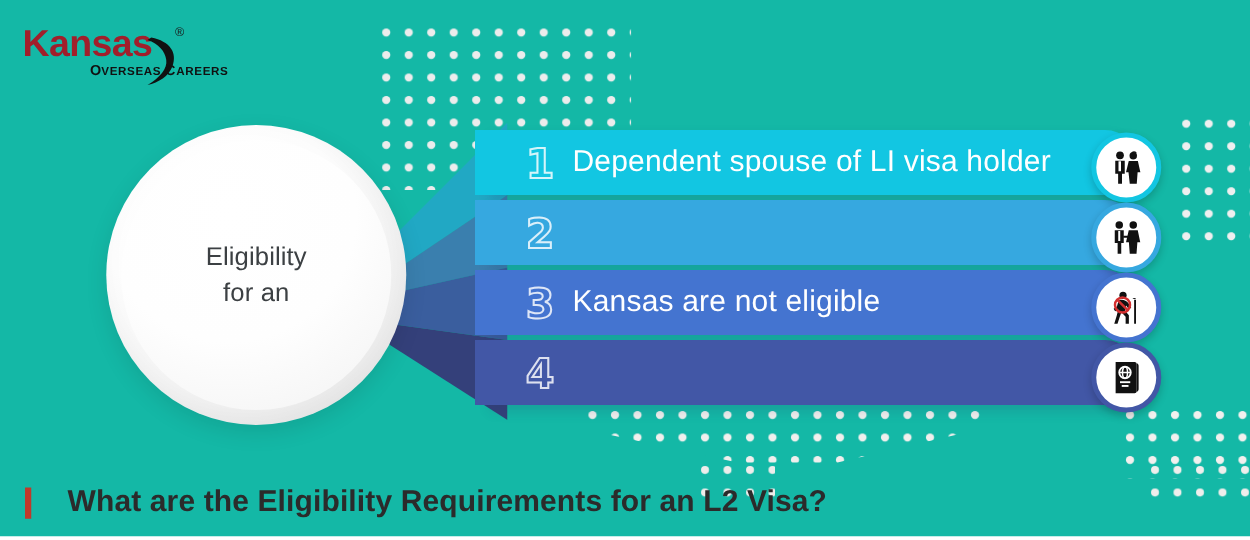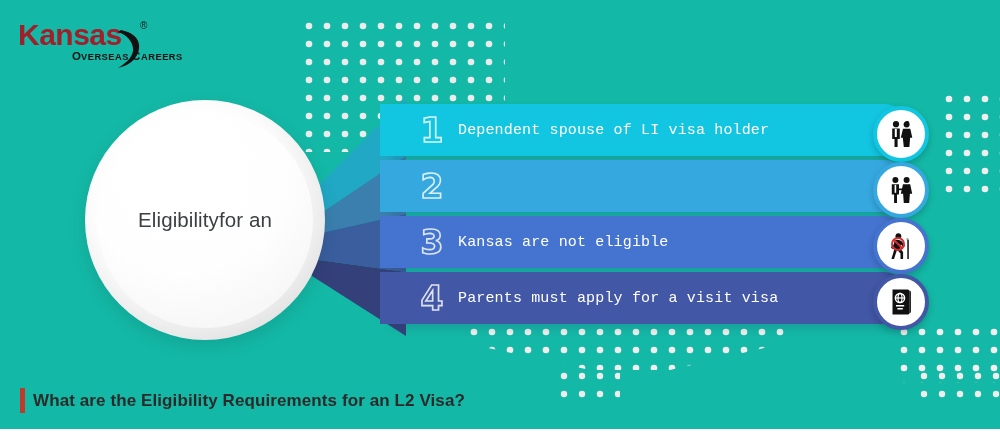--- a/index.html
+++ b/index.html
@@ -62,21 +62,21 @@
     width: 216px; height: 216px;
     border-radius: 50%;
     background:
       radial-gradient(circle at 40% 28%, #ffffff 0%, #fefefe 50%, #f7f7f7 78%, #efefef 100%);
   }
   #sphere-text {
     position: absolute;
     left: 0; top: 0;
     width: 240px; height: 240px;
     display: flex;
-    flex-direction: row;
+    flex-direction: column;
     align-items: center;
     justify-content: center;
     color: #3c4043;
     font-size: 20.5px;
     line-height: 1.42;
     text-align: center;
     letter-spacing: 0.1px;
   }
   #sphere-text span { display: block; white-space: nowrap; }
 
@@ -122,25 +122,24 @@
     font-size: 33px;
     font-weight: 700;
     color: transparent;
     -webkit-text-stroke: 1.6px rgba(255,255,255,0.82);
     margin-left: 28px;
     line-height: 1;
     font-family: "DejaVu Sans", sans-serif;
   }
   .bar-label {
     color: #ffffff;
-    font-size: 15px;
+    font-size: 24px;
     letter-spacing: 0.15px;
     white-space: nowrap;
     margin-left: 2px;
-    font-family: Liberation Mono, monospace;
   }
 
   
   .badge {
     position: absolute;
     width: 48px;
     height: 48px;
     border-radius: 50%;
     background: #ffffff;
     display: flex;
@@ -164,25 +163,26 @@
     align-items: center;
     gap: 8px;
   }
   #heading-accent {
     width: 5px;
     height: 25px;
     background: #c0392b;
     flex: 0 0 5px;
   }
   #heading-text {
-    font-size: 17px;
+    font-size: 24px;
     font-weight: 700;
     color: #2b2b2b;
     letter-spacing: 0.1px;
     white-space: nowrap;
+    margin-left: 21px;
   }
 </style>
 </head>
 <body>
 
 <div id="stage">
 
   <svg class="dots" style="left:305px; top:22px;" width="200" height="130">
     <defs>
       <pattern id="dotA" x="0" y="0" width="18" height="18" patternUnits="userSpaceOnUse">
@@ -283,21 +283,20 @@
   </div>
   <div class="bar bar2" style="z-index:3;">
     <div class="bar-num">2</div>
   </div>
   <div class="bar bar3" style="z-index:3;">
     <div class="bar-num">3</div>
     <div class="bar-label">Kansas are not eligible</div>
   </div>
   <div class="bar bar4" style="z-index:3;">
     <div class="bar-num">4</div>
-    <div class="bar-label">Parents must apply for a visit visa</div>
   </div>
 
   <div class="badge b1">
     <svg width="30" height="30" viewBox="0 0 30 30">
       <circle cx="10" cy="5.2" r="3.1" fill="#111"></circle>
       <path d="M6.2 9.5h7.6v10.5H11.6V28H8.5V20H6.2Z" fill="#111"></path>
       <rect x="8.8" y="10" width="2" height="8" fill="#fff"></rect>
       <circle cx="20.6" cy="5.6" r="3.0" fill="#111"></circle>
       <path d="M17.0 9.8h7.3l2.0 9.0h-2.2L23.4 28h-5.6l-1.0-9.2h-2.0Z" fill="#111"></path>
       <path d="M19.4 2.6c1.6-1.3 3.8-0.6 4.0 1.0c-1.3-0.7-2.7-0.6-4.0 0.2Z" fill="#111"></path>

